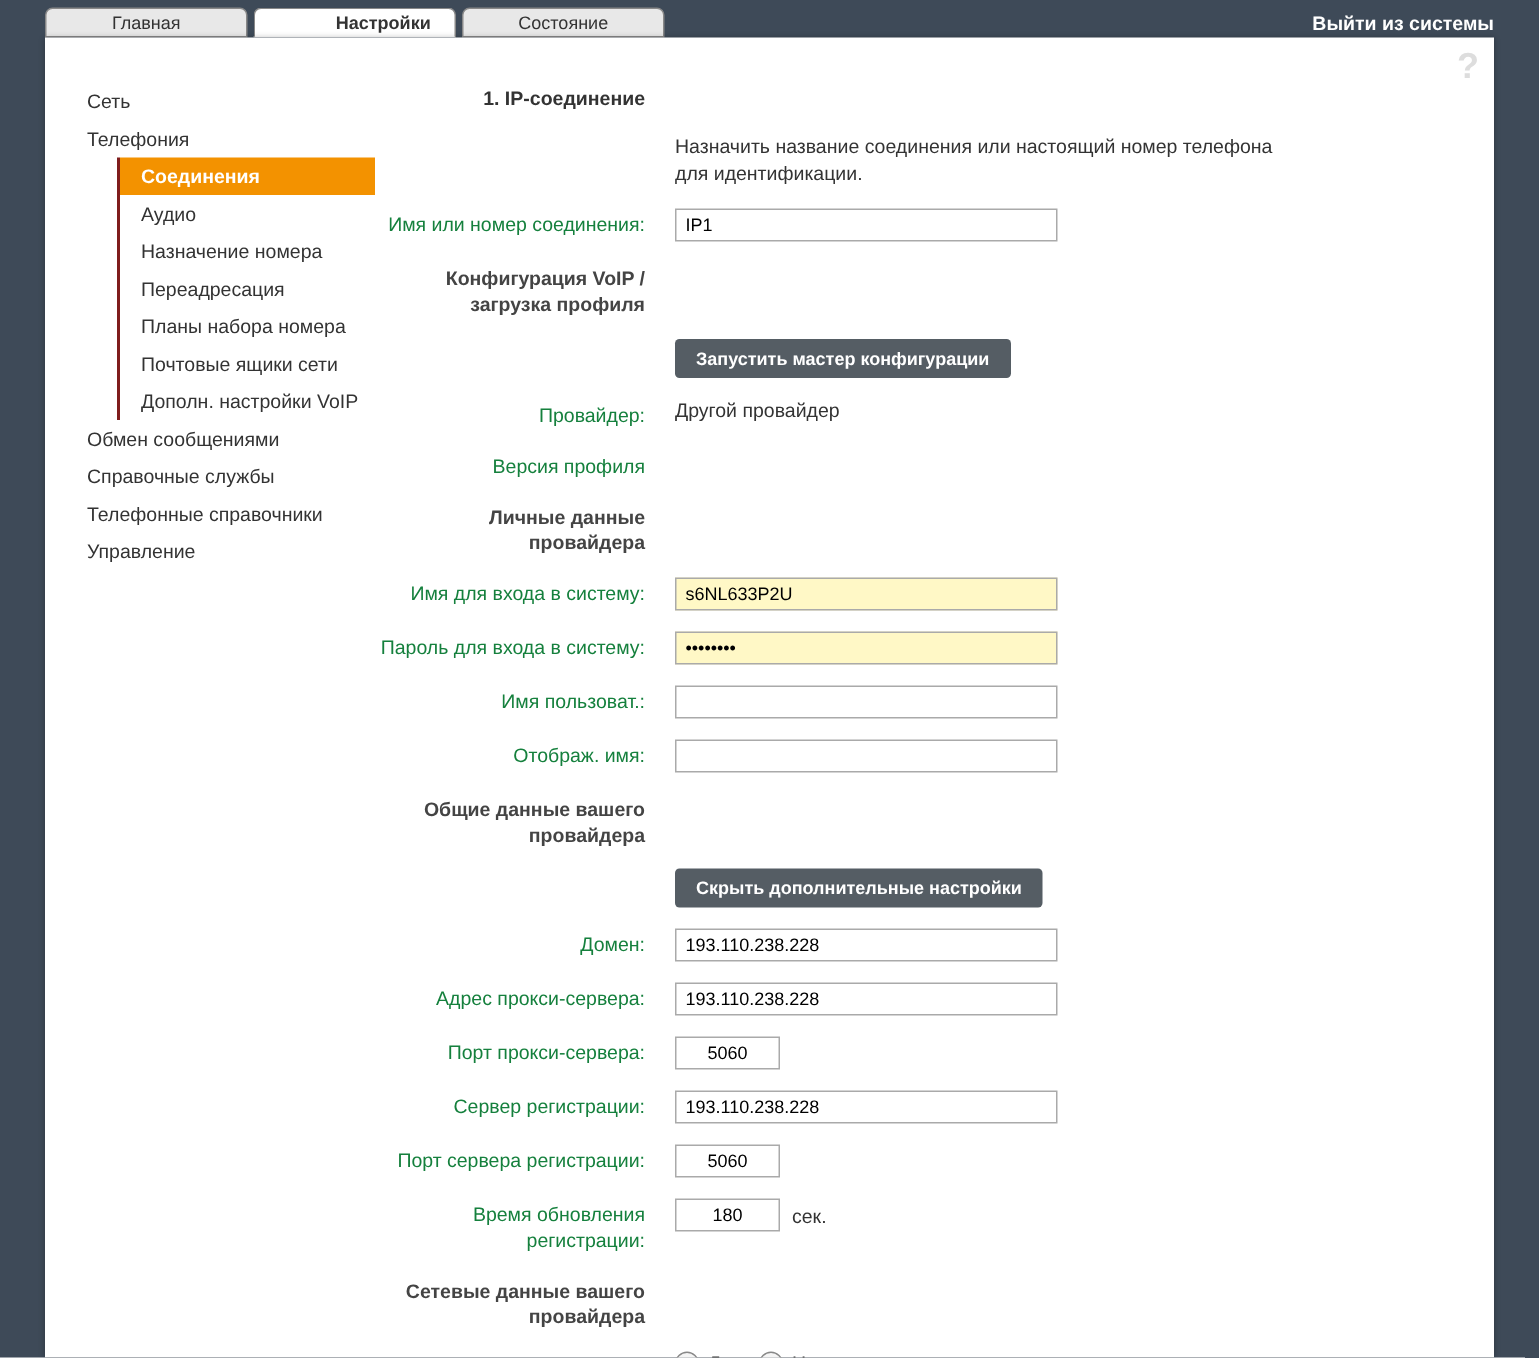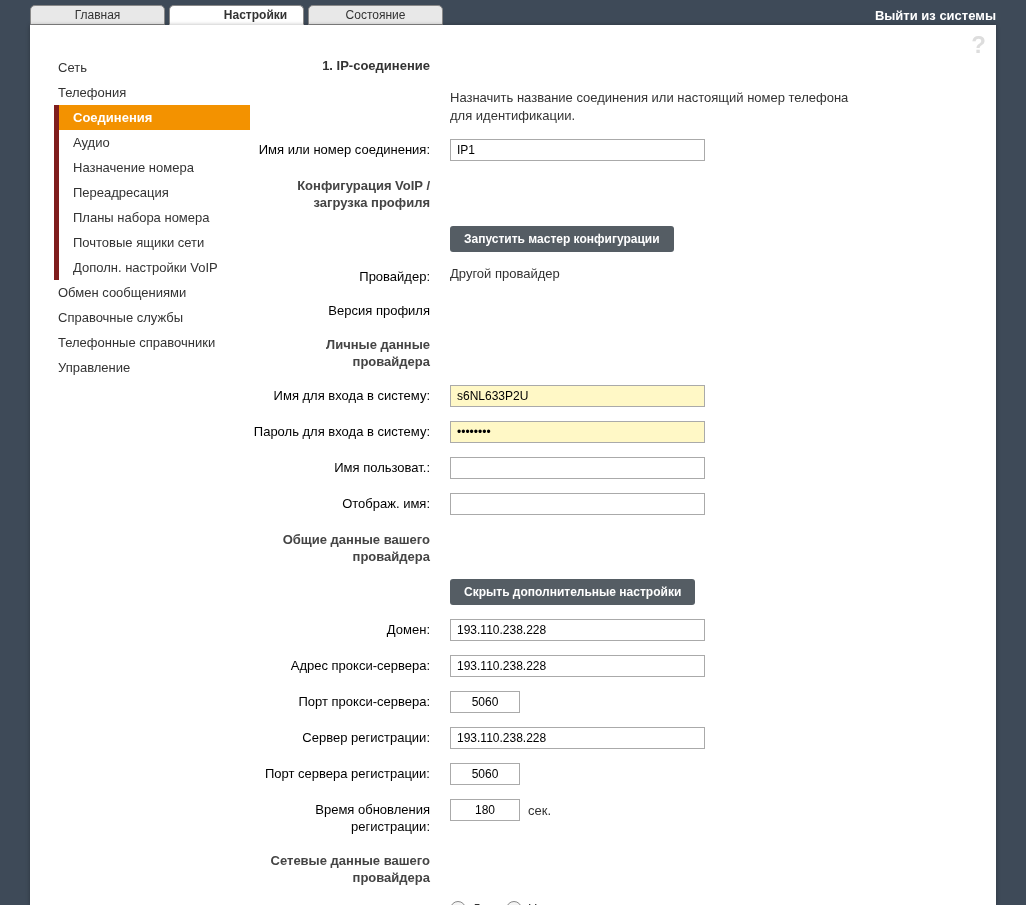--- a/index.html
+++ b/index.html
@@ -75,43 +75,43 @@
   padding-left: 20px;
 }
 .side-item {
   display: block;
   padding: 5px 8px;
   color: #333;
   cursor: pointer;
   font-size: 13px;
 }
 .side-sub {
-  margin-left: 4px;
-  border-left: 5px solid #7f1d1d;
+  margin-left: 28px;
+  border-left: 2px solid #7f1d1d;
 }
 .side-sub .side-item { padding-left: 14px; }
 .side-item.active {
   background: #f39200;
   color: #fff;
   font-weight: bold;
 }
 .main {
   flex: 1;
   padding-right: 30px;
 }
 .form-row {
   display: flex;
   align-items: flex-start;
   margin-bottom: 14px;
 }
 .label-col {
   width: 200px;
   text-align: right;
   padding-right: 20px;
-  color: #000000;
+  color: #15803d;
   font-size: 13px;
   line-height: 1.3;
   padding-top: 3px;
 }
 .label-col.bold { font-weight: bold; color: #444; }
 .val-col {
   flex: 1;
   display: flex;
   align-items: center;
   gap: 8px;

